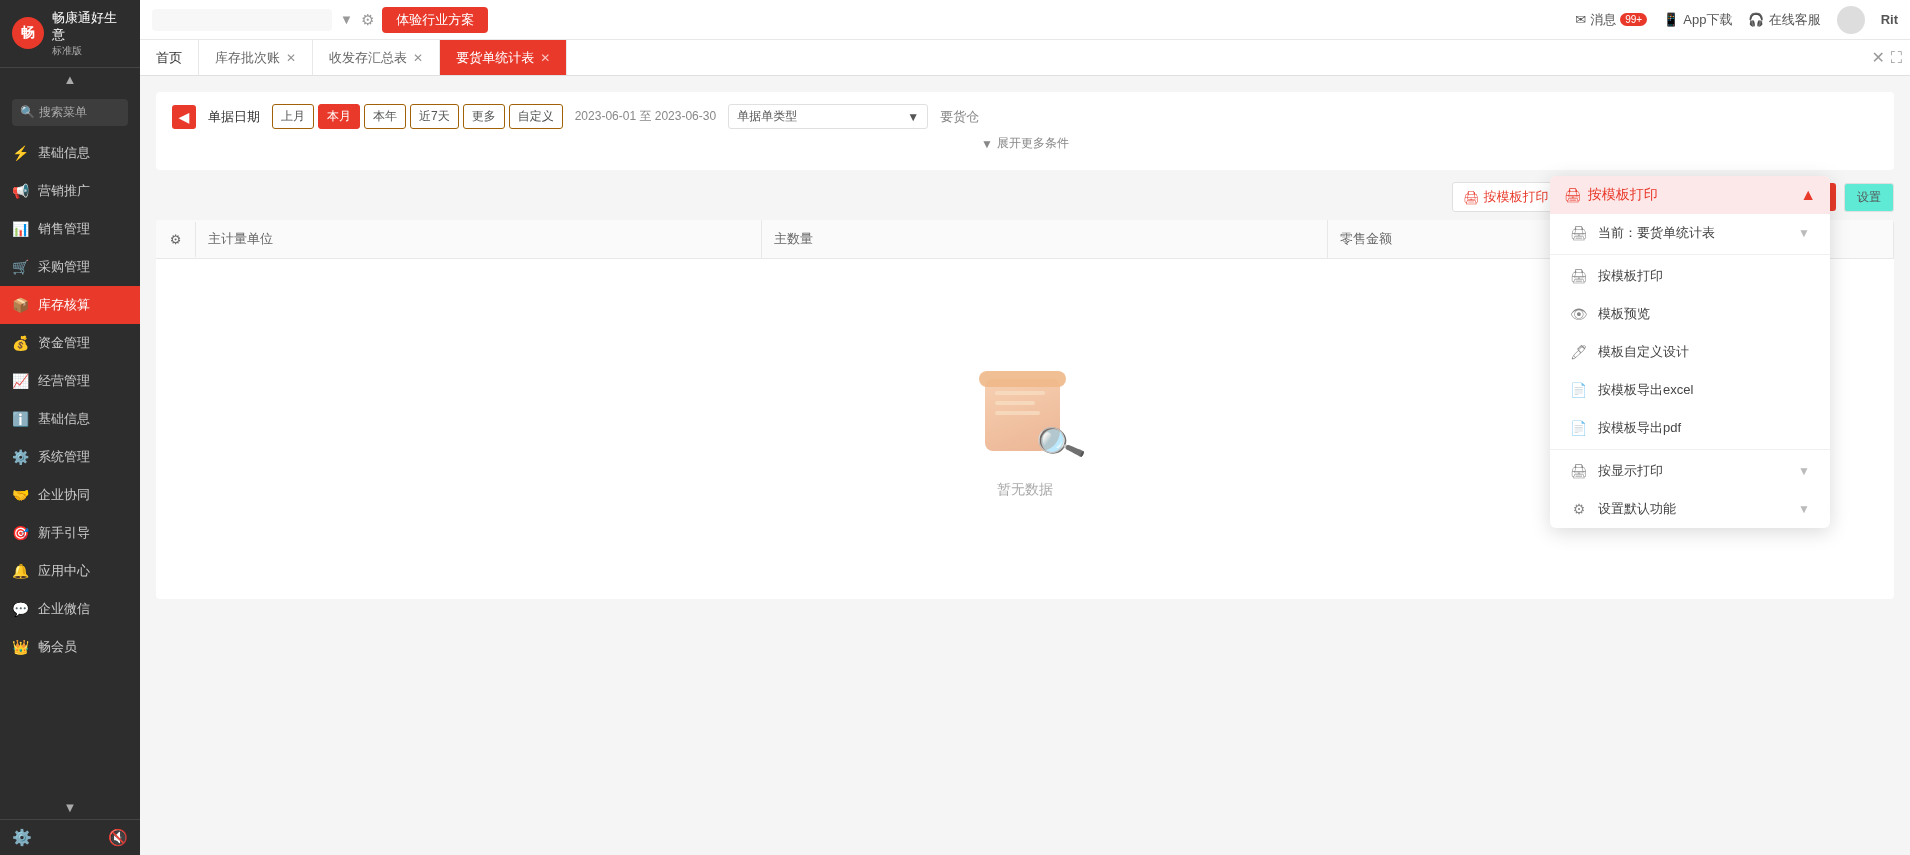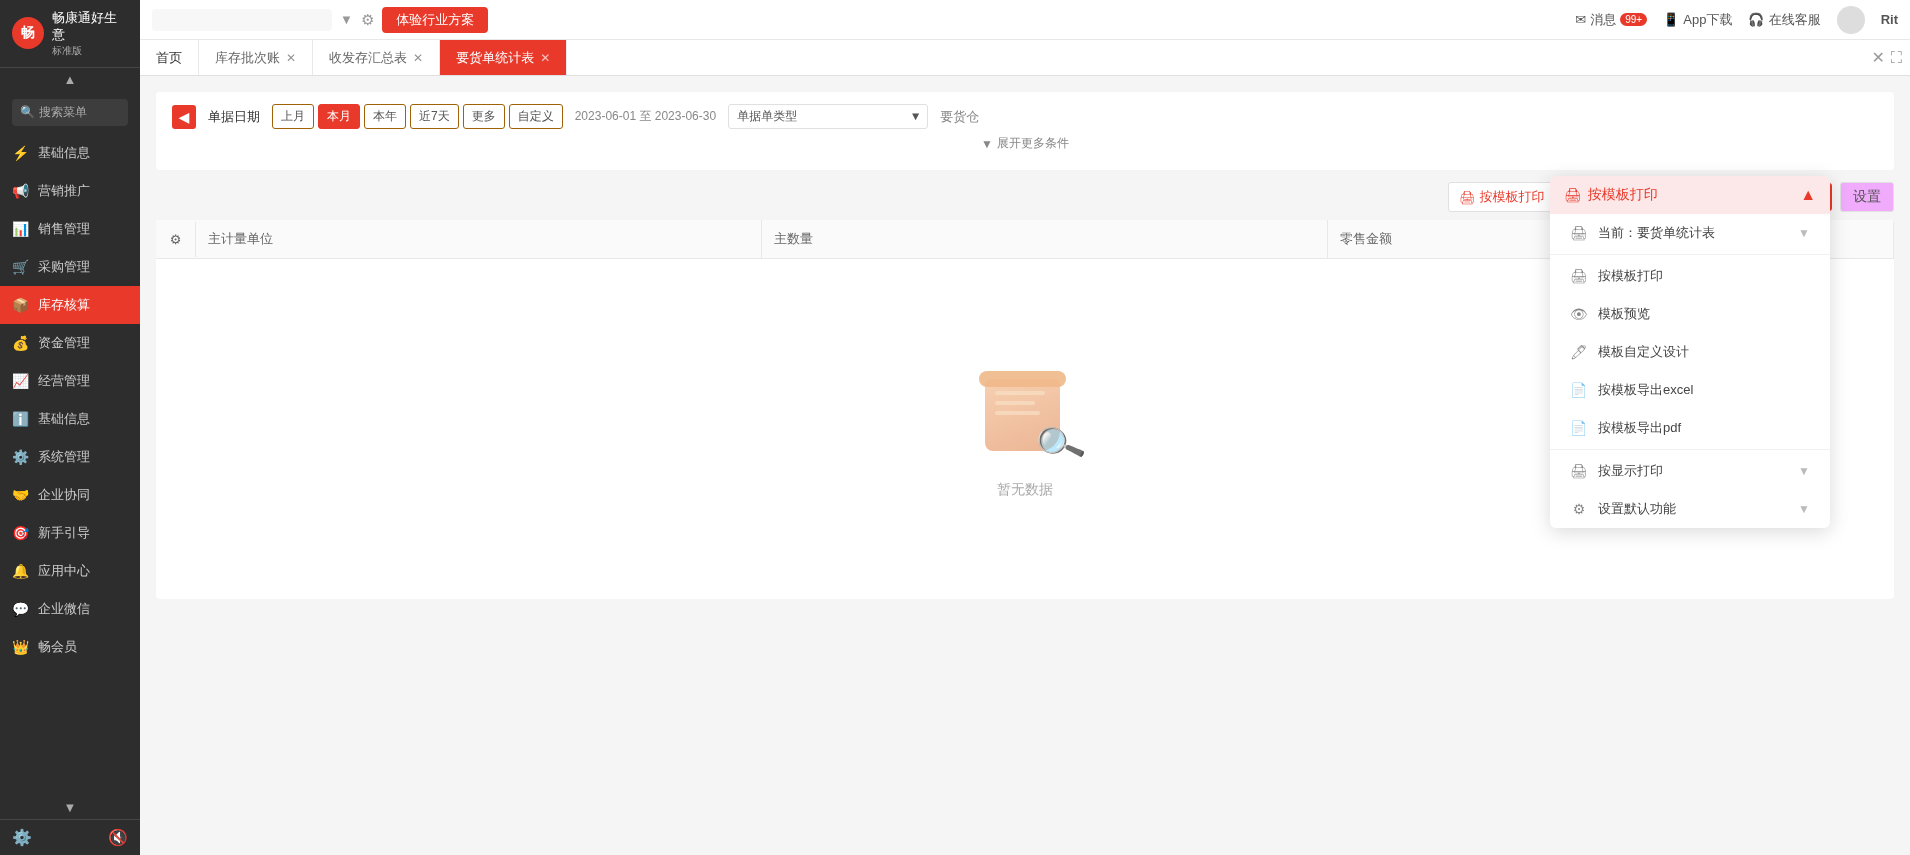--- a/index.html
+++ b/index.html
@@ -55,33 +55,33 @@
     .page-title { font-size: 18px; font-weight: bold; color: #333; margin-bottom: 16px; }
 
     
     .filter-bar { background: #fff; border-radius: 4px; padding: 12px 16px; margin-bottom: 12px; }
     .filter-row { display: flex; align-items: center; gap: 12px; flex-wrap: wrap; }
     .filter-label { color: #333; font-size: 13px; white-space: nowrap; }
     .filter-date-group { display: flex; align-items: center; gap: 4px; }
     .filter-date-btn { padding: 3px 8px; border: 1px solid #a16207; border-radius: 3px; cursor: pointer; font-size: 12px; color: #555; background: #fff; }
     .filter-date-btn.active { background: #e8392a; color: white; border-color: #e8392a; }
     .filter-date-range { color: #888; font-size: 12px; }
-    .filter-type-select { border: 1px solid #e0e0e0; border-radius: 3px; padding: 3px 8px; font-size: 12px; color: #555; background: #fff; cursor: pointer; display: flex; align-items: center; gap: 4px; min-width: 200px; justify-content: space-between; font-family: Liberation Mono, monospace; }
+    .filter-type-select { border: 1px solid #e0e0e0; border-radius: 3px; padding: 3px 8px; font-size: 12px; color: #555; background: #fff; cursor: pointer; display: flex; align-items: center; gap: 4px; min-width: 200px; justify-content: space-between; }
     .expand-btn { display: flex; align-items: center; justify-content: center; gap: 4px; color: #888; font-size: 12px; cursor: pointer; padding: 6px 0; }
 
     
     .toolbar { display: flex; align-items: center; justify-content: flex-end; gap: 8px; margin-bottom: 8px; }
     .toolbar-btn-group { display: flex; align-items: center; gap: 2px; }
     .toolbar-template-btn { display: flex; align-items: center; gap: 4px; padding: 5px 10px; border: 1px solid #e0e0e0; border-radius: 3px 0 0 3px; cursor: pointer; font-size: 13px; color: #e8392a; background: #fff; }
     .toolbar-template-arrow { padding: 5px 6px; border: 1px solid #e0e0e0; border-left: none; border-radius: 0 3px 3px 0; cursor: pointer; color: #e8392a; background: #fff; }
     .toolbar-export-btn { display: flex; align-items: center; gap: 4px; padding: 5px 10px; border: 1px solid #e0e0e0; border-radius: 3px; cursor: pointer; font-size: 13px; color: #555; background: #fff; }
     .toolbar-refresh-btn { display: flex; align-items: center; gap: 4px; padding: 5px 10px; border: 1px solid #e0e0e0; border-radius: 3px; cursor: pointer; font-size: 13px; color: #555; background: #fff; }
     .toolbar-dots { color: #888; cursor: pointer; padding: 5px 8px; }
     .toolbar-query-btn { background: #e8392a; color: white; border: none; border-radius: 3px; padding: 5px 20px; font-size: 13px; cursor: pointer; }
-    .toolbar-settings-btn { border: 1px solid #e0e0e0; border-radius: 3px; padding: 5px 12px; font-size: 14px; color: #555; background: #f0abfc; cursor: pointer; }
+    .toolbar-settings-btn { border: 1px solid #e0e0e0; border-radius: 3px; padding: 5px 12px; font-size: 12px; color: #555; background: #5eead4; cursor: pointer; }
 
     
     .table-wrapper { background: #fff; border-radius: 4px; overflow: hidden; }
     .table-header { display: flex; align-items: center; background: #fafafa; border-bottom: 1px solid #e8e8e8; }
     .table-header-cell { padding: 10px 12px; font-size: 13px; color: #666; font-weight: normal; flex: 1; border-right: 1px solid #e8e8e8; }
     .table-header-cell.gear { flex: 0 0 40px; display: flex; align-items: center; justify-content: center; }
     .table-body { min-height: 200px; display: flex; align-items: center; justify-content: center; flex-direction: column; padding: 40px; }
     .empty-text { color: #aaa; font-size: 14px; }
     .template-dropdown { position: absolute; top: 100px; right: 80px; background: #fff; border-radius: 6px; box-shadow: 0 4px 20px rgba(0,0,0,0.15); width: 280px; z-index: 100; overflow: hidden; }
     .dropdown-header { background: #fce8e8; display: flex; align-items: center; justify-content: space-between; padding: 10px 14px; }

